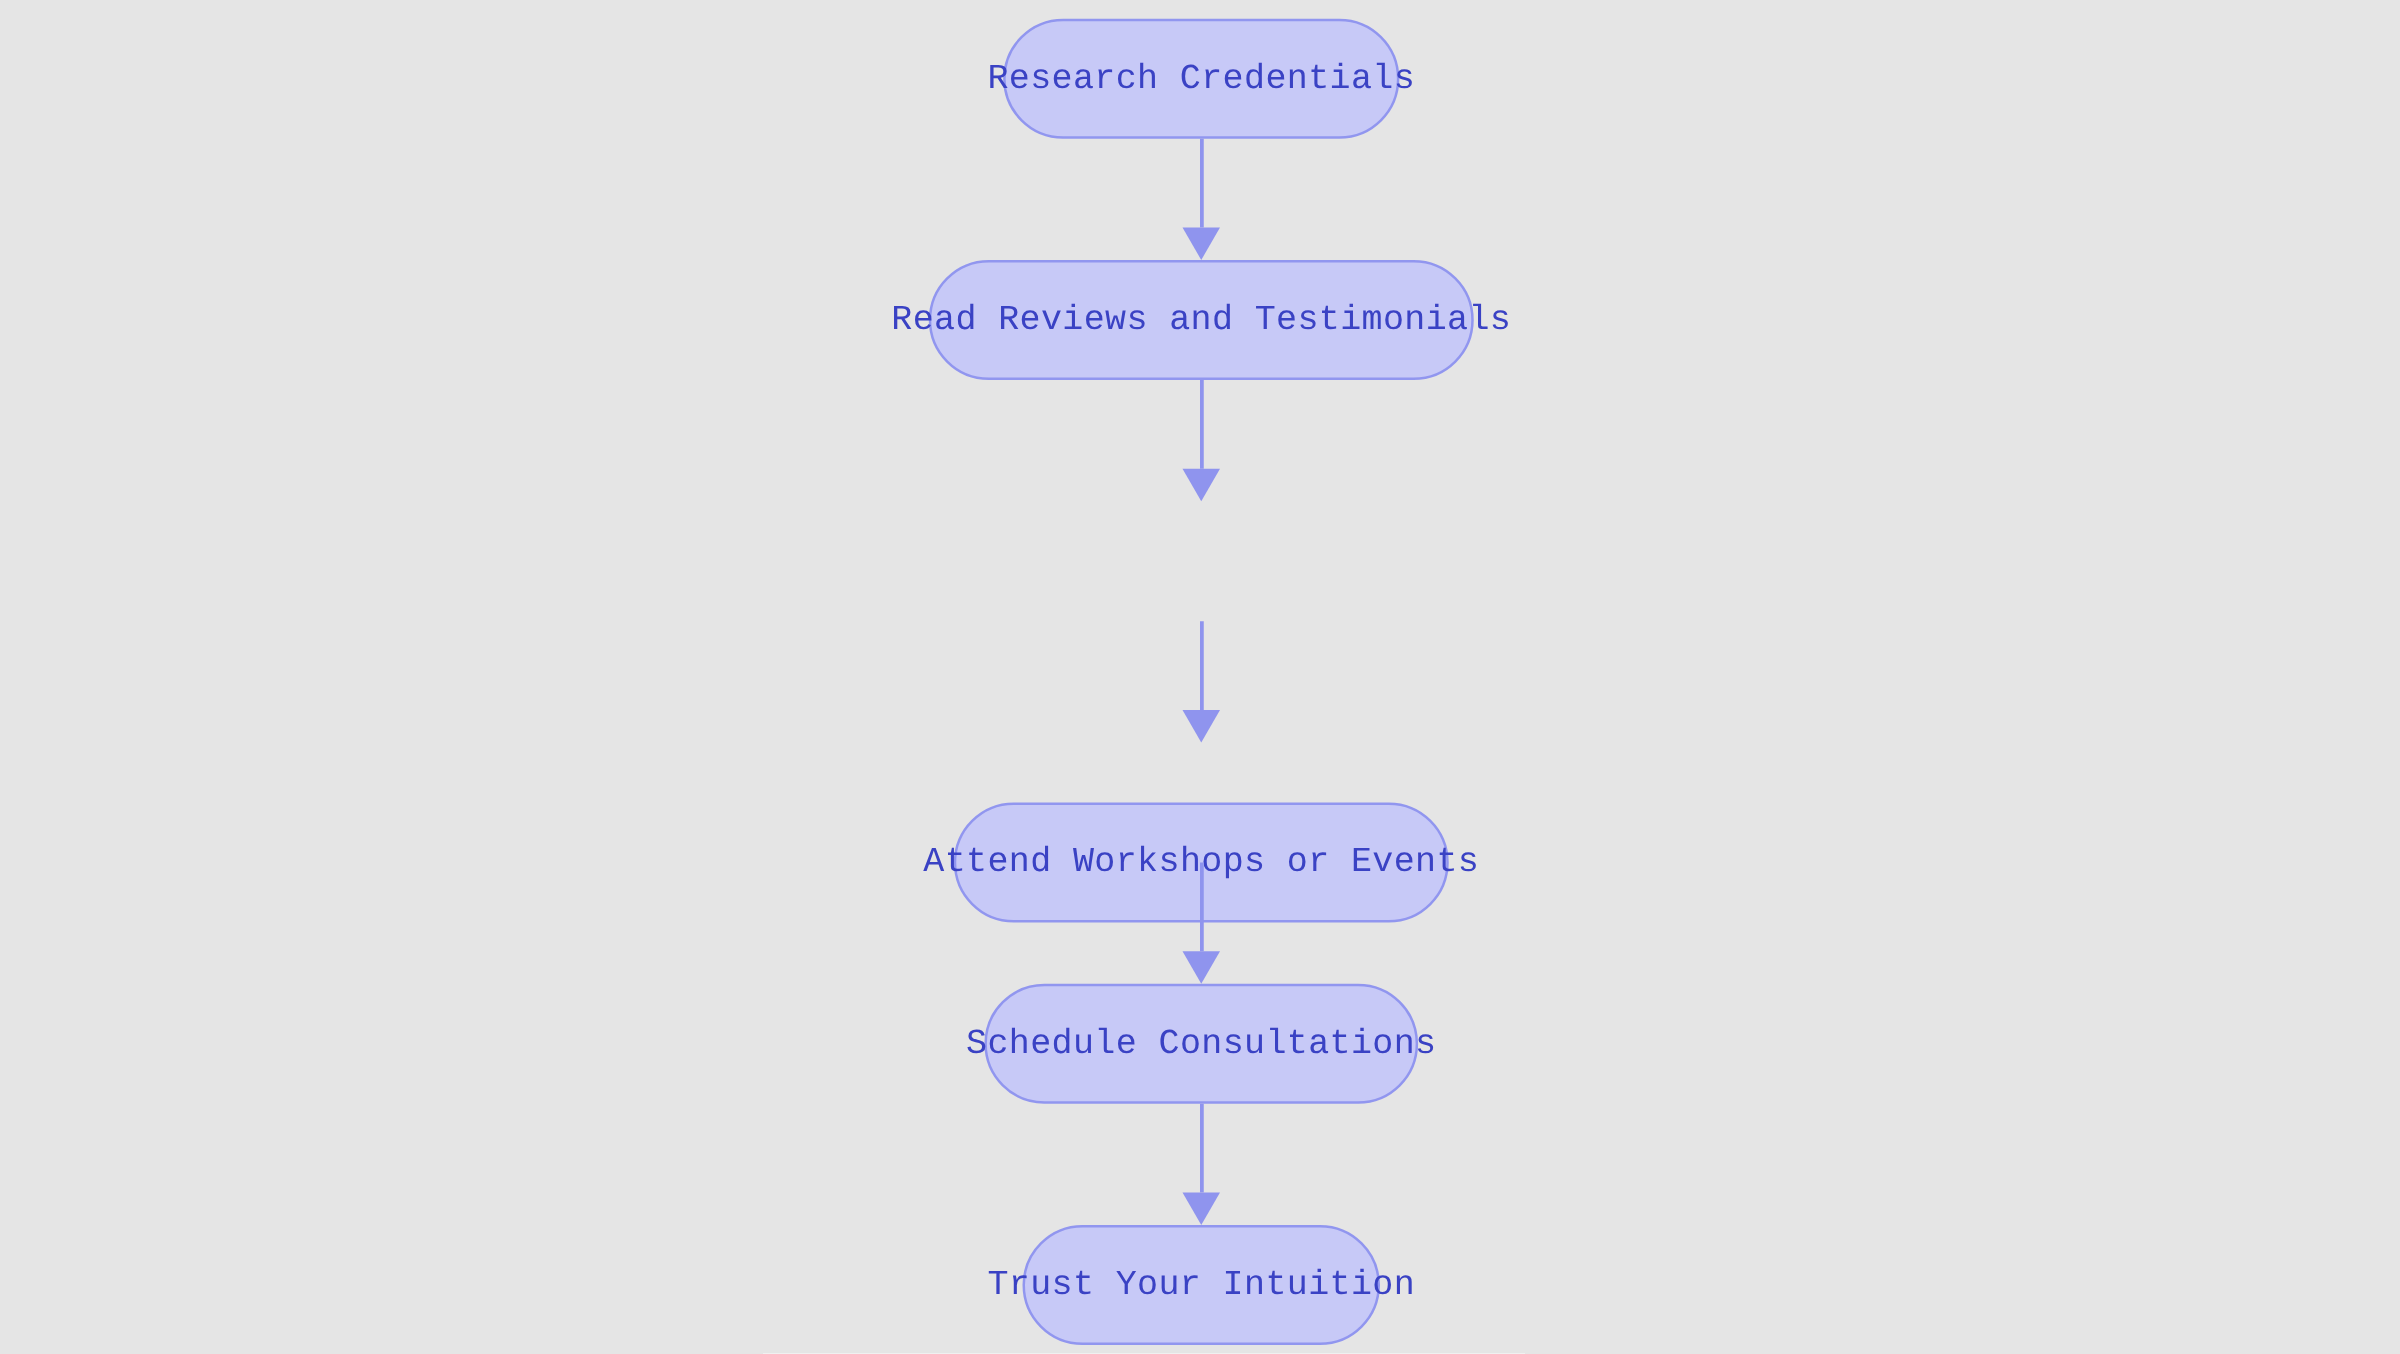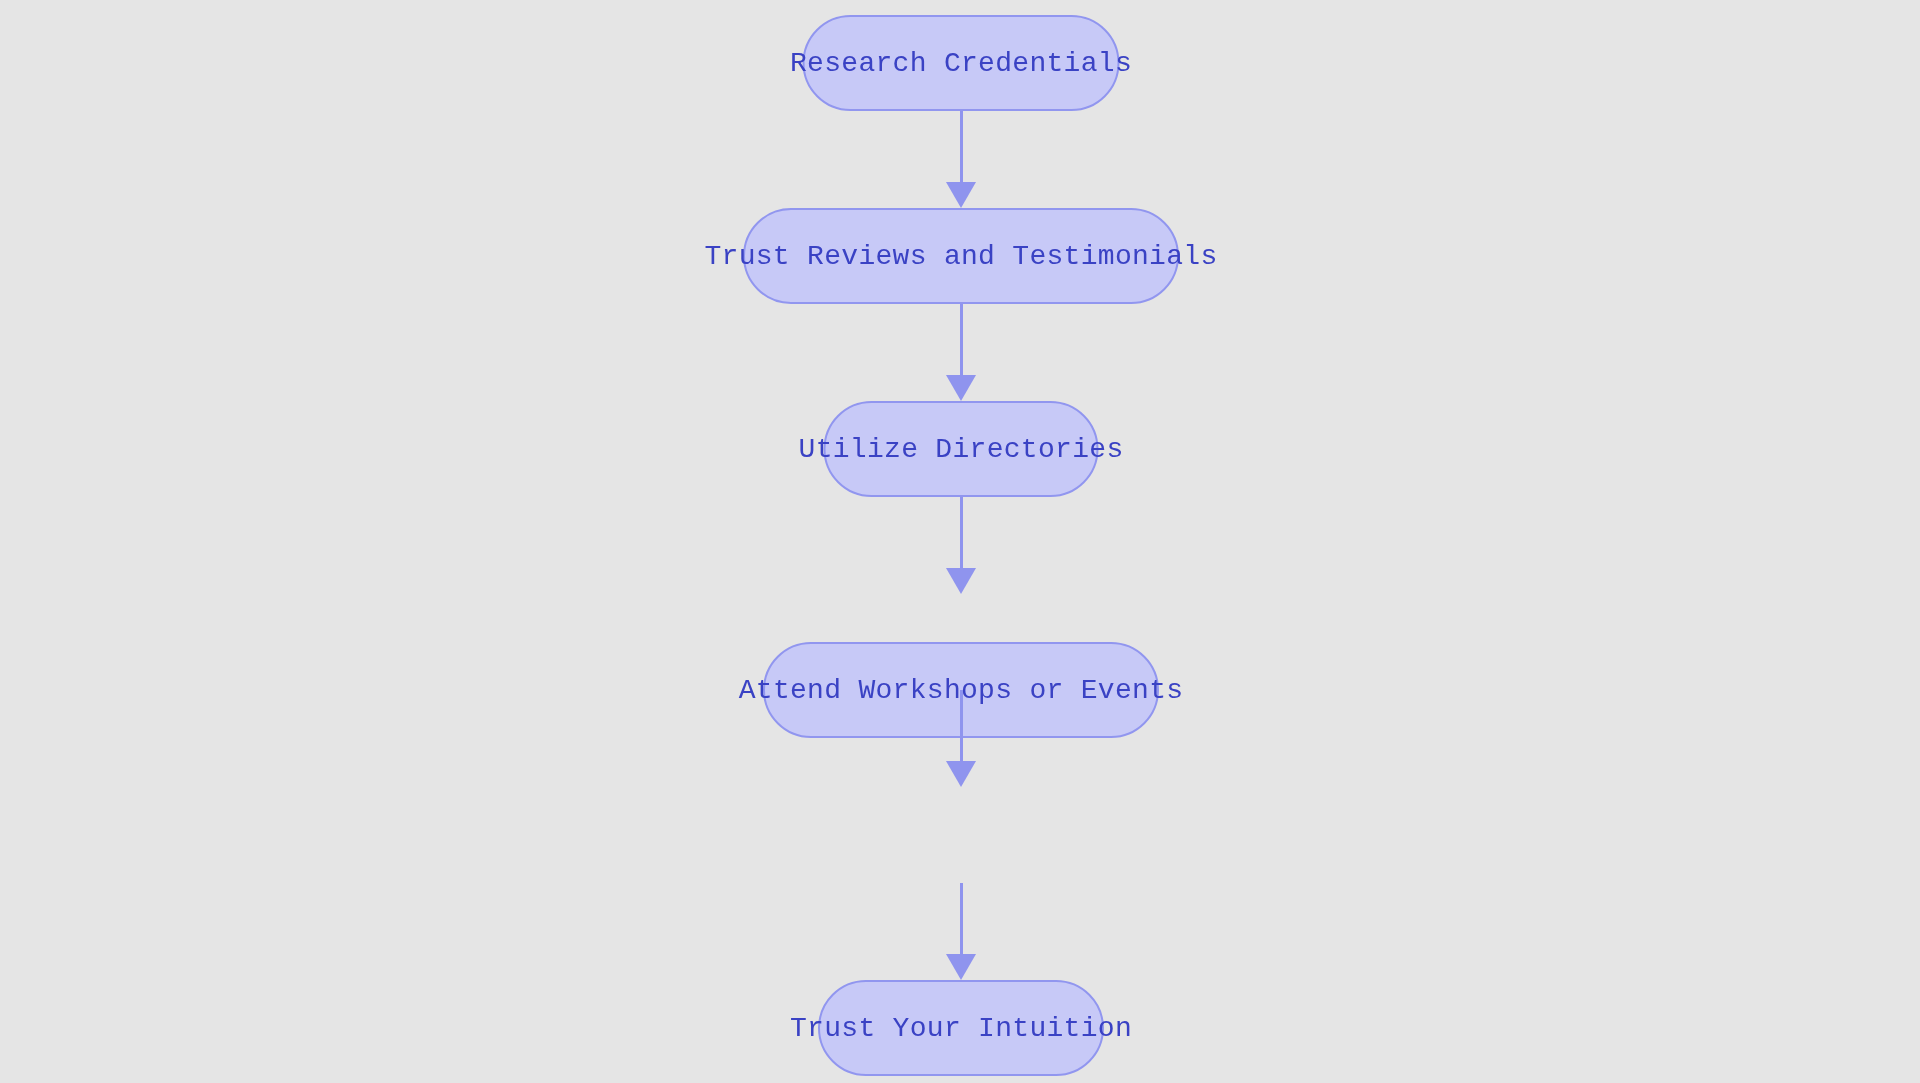--- a/index.html
+++ b/index.html
@@ -77,46 +77,46 @@
   <div class="node node-1">
     <span class="node-label">Research Credentials</span>
   </div>
 
   <div class="connector connector-1">
     <div class="connector-line"></div>
     <div class="connector-head"></div>
   </div>
 
   <div class="node node-2">
-    <span class="node-label">Trust Reviews and Testimonials</span>
+    <span class="node-label">Read Reviews and Testimonials</span>
   </div>
 
   <div class="connector connector-2">
     <div class="connector-line"></div>
     <div class="connector-head"></div>
   </div>
 
-  <div class="node node-3">
-    <span class="node-label">Utilize Directories</span>
-  </div>
 
   <div class="connector connector-3">
     <div class="connector-line"></div>
     <div class="connector-head"></div>
   </div>
 
   <div class="node node-4">
     <span class="node-label">Attend Workshops or Events</span>
   </div>
 
   <div class="connector connector-4">
     <div class="connector-line"></div>
     <div class="connector-head"></div>
   </div>
 
+  <div class="node node-5">
+    <span class="node-label">Schedule Consultations</span>
+  </div>
 
   <div class="connector connector-5">
     <div class="connector-line"></div>
     <div class="connector-head"></div>
   </div>
 
   <div class="node node-6">
     <span class="node-label">Trust Your Intuition</span>
   </div>
 

